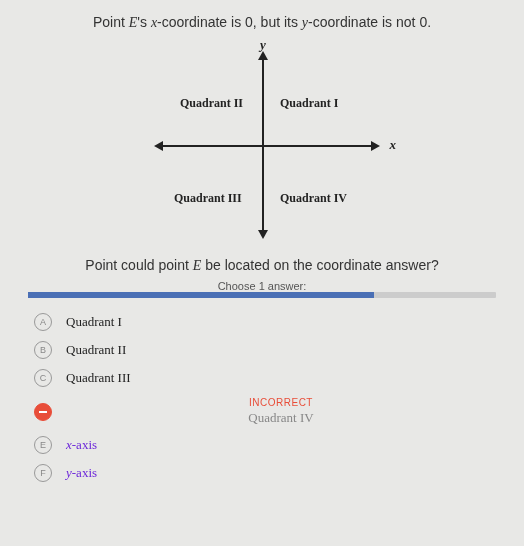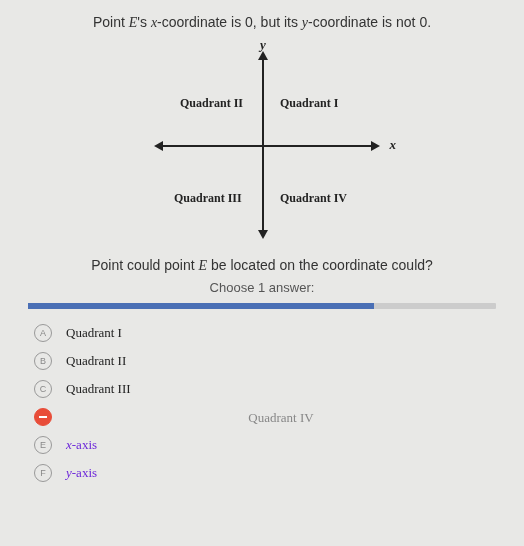--- a/index.html
+++ b/index.html
@@ -44,21 +44,21 @@
     .axis-label-x { position: absolute; right: -4px; top: 96px; font-style: italic; font-family:'Times New Roman',serif; font-size:13px; font-weight:bold;}
     .q-label { position: absolute; font-size: 12px; font-weight: bold; color: #222; font-family:'Times New Roman',serif;}
     .q1 { left: 148px; top: 55px; }
     .q2 { left: 48px; top: 55px; }
     .q3 { left: 42px; top: 150px; }
     .q4 { left: 148px; top: 150px; }
     .question {
       font-size: 14px; color: #333; margin-bottom: 6px;
     }
     .choose {
-      font-size: 13px; color: #555; margin-bottom: 8px;
+      font-size: 11px; color: #555; 
     }
     .progress-bar {
       height: 6px; background: #ccc; position: relative; margin-bottom: 10px; border-radius:1px;
     }
     .progress-fill {
       position: absolute; left:0; top:0; bottom:0; width: 74%;
       background: #4a6fb5;
     }
     .choices { padding-left: 6px; }
     .choice-row {
@@ -101,21 +101,21 @@
   <div class="arrow arrow-down"></div>
   <div class="arrow arrow-left"></div>
   <div class="arrow arrow-right"></div>
   <div class="q-label q1">Quadrant I</div>
   <div class="q-label q2">Quadrant II</div>
   <div class="q-label q3">Quadrant III</div>
   <div class="q-label q4">Quadrant IV</div>
 </div>
 
 <div class="question">
-  <span>Point could point </span><span class="math-var">E</span><span> be located on the coordinate could?</span>
+  <span>Point could point </span><span class="math-var">E</span><span> be located on the coordinate answer?</span>
 </div>
 
 <div class="choose">Choose 1 answer:</div>
 
 <div class="progress-bar">
   <div class="progress-fill"></div>
 </div>
 
 <div class="choices">
 
@@ -132,20 +132,21 @@
   <div class="choice-row">
     <div class="choice-radio">C</div>
     <div class="choice-label">Quadrant III</div>
   </div>
 
   <div class="choice-row">
     <div class="choice-radio incorrect">
       <div class="minus-icon"></div>
     </div>
     <div style="flex:1">
+      <div class="incorrect-tag">INCORRECT</div>
       <div class="incorrect-answer">Quadrant IV</div>
     </div>
   </div>
 
   <div class="choice-row dimmed">
     <div class="choice-radio">E</div>
     <div class="choice-label"><span class="ital">x</span><span>-axis</span></div>
   </div>
 
   <div class="choice-row dimmed">

